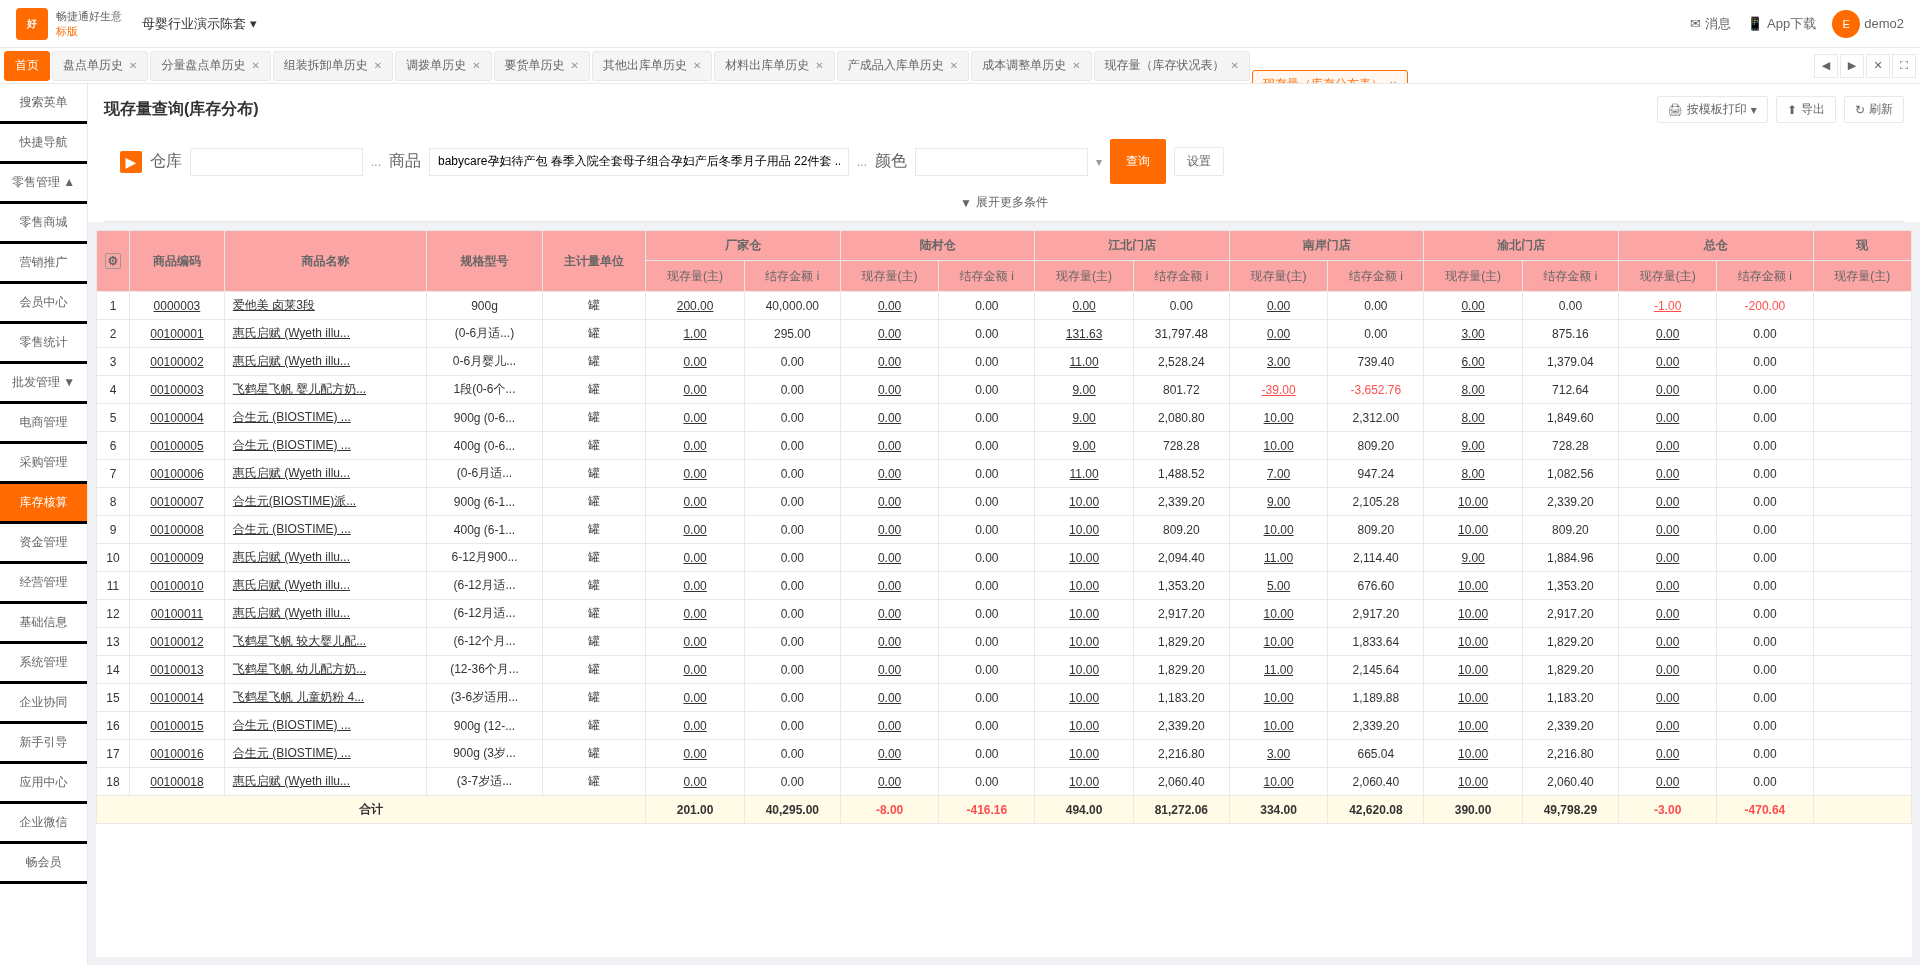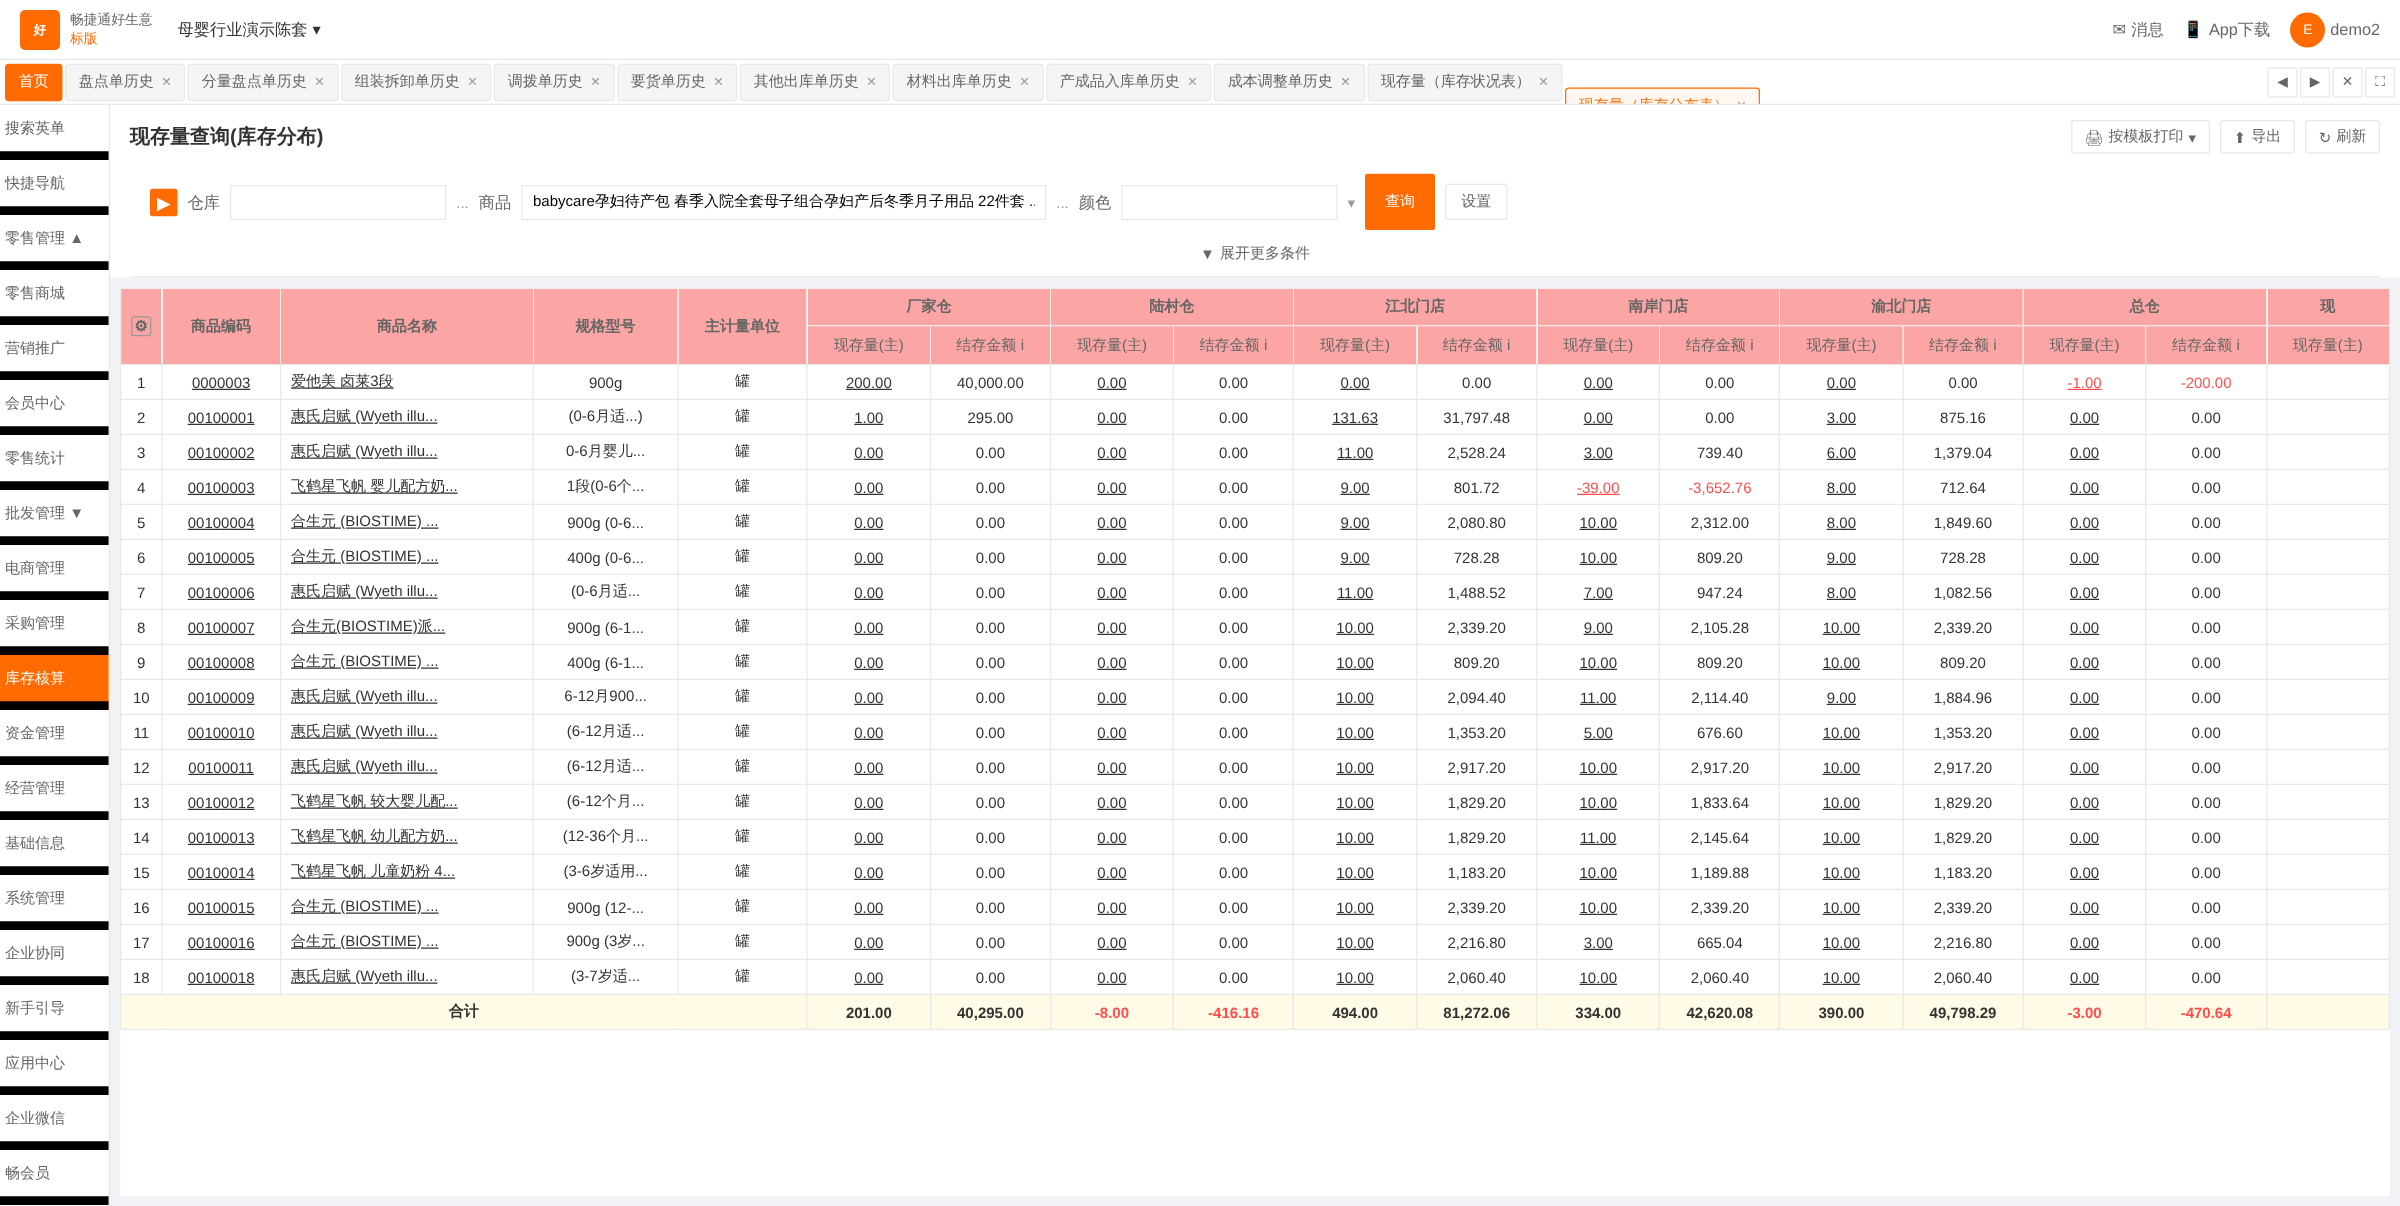--- a/index.html
+++ b/index.html
@@ -21,37 +21,37 @@
     .tab-home { background: #ff6b00; color: white; border-color: #ff6b00; text-align: center; }
     .tab-close { font-size: 10px; color: #999; margin-left: 2px; }
     .tab-nav { display: flex; align-items: center; margin-left: auto; gap: 2px; }
     .tab-nav-btn { width: 24px; height: 24px; border: 1px solid #e8e8e8; background: #fff; cursor: pointer; display: flex; align-items: center; justify-content: center; font-size: 11px; color: #666; }
     
     
     .main-layout { display: flex; height: calc(965px - 84px); }
     
     
     .sidebar { width: 88px; background: #fff; border-right: 1px solid #e8e8e8; display: flex; flex-direction: column; overflow-y: auto; }
-    .sidebar-item { padding: 10px 4px; text-align: left; cursor: pointer; font-size: 12px; color: #666; border-bottom: 7px solid #000000; }
+    .sidebar-item { padding: 10px 4px; text-align: center; cursor: pointer; font-size: 12px; color: #666; border-bottom: 3px solid #000000; }
     .sidebar-item.active { background: #ff6b00; color: white; }
     
     
     .content { flex: 1; overflow: hidden; display: flex; flex-direction: column; background: #f0f2f5; }
     
     
     .page-header { background: #fff; padding: 12px 16px 0; }
     .page-title { font-size: 16px; font-weight: bold; color: #333; margin-bottom: 8px; }
     .toolbar { display: flex; gap: 8px; justify-content: flex-end; padding-bottom: 8px; }
     .toolbar-btn { display: flex; align-items: center; gap: 4px; padding: 4px 10px; border: 1px solid #e8e8e8; background: #fff; cursor: pointer; border-radius: 2px; font-size: 12px; color: #666; }
     
     
     .filter-area { background: #fff; padding: 8px 16px; border-bottom: 1px solid #e8e8e8; display: flex; align-items: center; gap: 8px; flex-wrap: wrap; }
     .filter-row { display: flex; align-items: center; gap: 8px; width: 100%; }
     .filter-toggle { width: 22px; height: 22px; background: #ff6b00; color: white; border: none; cursor: pointer; border-radius: 2px; display: flex; align-items: center; justify-content: center; font-size: 14px; }
-    .filter-label { font-size: 13px; color: #666; text-align: right; }
+    .filter-label { font-size: 16px; color: #666; text-align: right; }
     .filter-input { height: 28px; border: 1px solid #e8e8e8; padding: 0 8px; font-size: 12px; background: #fff; min-width: 80px; }
     .filter-input.wide { min-width: 300px; }
     .filter-dots { color: #999; }
     .expand-btn { display: flex; align-items: center; gap: 4px; color: #666; cursor: pointer; font-size: 12px; margin: 0 auto; }
     .search-btn { background: #ff6b00; color: white; border: none; padding: 14px 16px; cursor: pointer; border-radius: 2px; font-size: 12px; }
     .setting-btn { background: #fff; color: #666; border: 1px solid #e8e8e8; padding: 5px 12px; cursor: pointer; border-radius: 2px; font-size: 12px; }
     
     
     .table-container { flex: 1; overflow: auto; margin: 8px; background: #fff; }
     table { width: 100%; border-collapse: collapse; font-size: 12px; }

